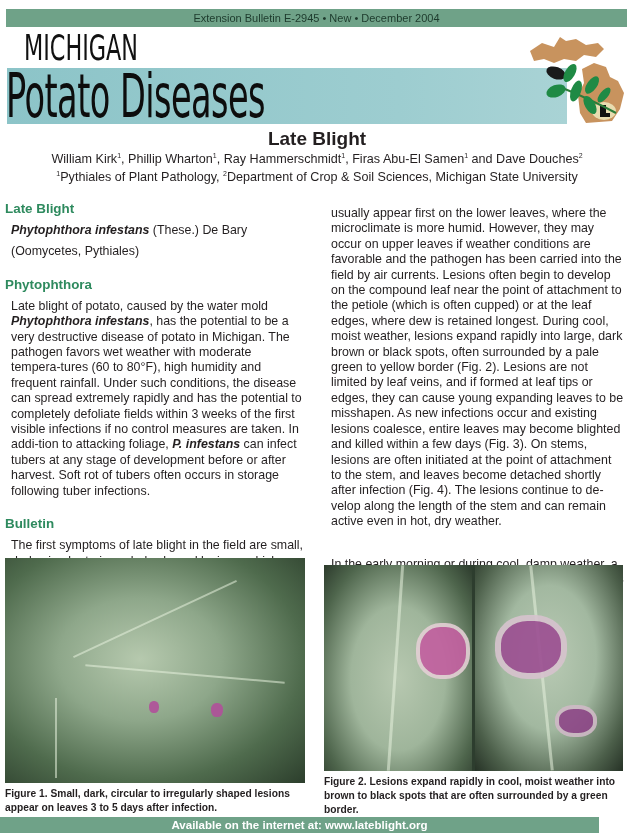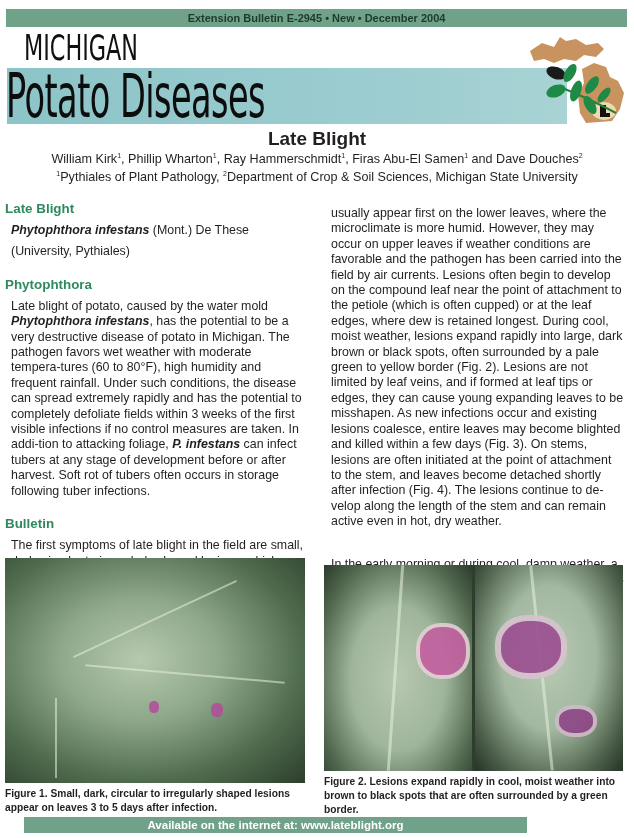--- a/index.html
+++ b/index.html
@@ -1,20 +1,20 @@
 <!DOCTYPE html>
 <html><head>
 <meta charset="utf-8">
 <style>
   html, body { margin: 0; padding: 0; background: #ffffff; }
   body { width: 634px; height: 838px; position: relative; overflow: hidden;
          font-family: "Liberation Sans", sans-serif; color: #231f20; }
 
   .topbar { position: absolute; left: 6px; top: 9px; width: 621px; height: 18px;
-            background: #6fa288; text-align: center; font-size: 11px; font-weight: bold;
+            background: #6fa288; text-align: center; font-size: 11px; font-weight: normal;
             line-height: 18px; color: #1d3a2c; }
 
   .masthead { position: absolute; left: 0; top: 27px; width: 634px; height: 98px; padding-left: 15px; }
   .band { position: absolute; left: 7px; top: 41px; width: 560px; height: 56px;
           background: linear-gradient(90deg, #8cc4c8 0%, #9dcdd0 70%, #a9d3d5 100%); }
   .title-michigan { position: absolute; left: 24px; top: 1px; font-family: "DejaVu Sans", sans-serif;
           font-size: 36px; line-height: 40px; color: #111; transform: scaleX(0.62); transform-origin: left top;
           letter-spacing: 0px; }
   .title-main { position: absolute; left: 6px; top: 38px; font-family: "DejaVu Sans", sans-serif;
           font-size: 60px; line-height: 62px; color: #0d0d0d; transform: scaleX(0.56); transform-origin: left top;
@@ -43,21 +43,21 @@
   .fig2 .h1 { left: 0; width: 148px; background: radial-gradient(ellipse at 50% 55%, #b7c8b0 0%, #9fb59b 45%, #4e654c 80%, #2c3a2c 100%); }
   .fig2 .h2 { left: 151px; width: 148px; background: radial-gradient(ellipse at 50% 45%, #b9cab4 0%, #a2b8a0 45%, #4c5f4a 80%, #263226 100%); }
   .lesion { position: absolute; border-radius: 45%; background: #b0509a; opacity: 0.9; }
   .leafvein { position: absolute; background: rgba(230,240,220,0.55); }
 
   .caption { position: absolute; font-size: 11px; line-height: 14px; font-weight: bold; color: #231f20;
              font-family: "Liberation Sans", sans-serif; transform: scaleX(0.93); transform-origin: left top; }
   .cap1 { left: 5px; top: 786px; width: 320px; }
   .cap2 { left: 324px; top: 774px; width: 320px; }
 
-  .footer { position: absolute; left: 24px; top: 817px; width: 503px; height: 16px;
+  .footer { position: absolute; left: 0; top: 817px; width: 599px; height: 16px;
             background: #6fa288; text-align: center; color: #ffffff; font-weight: bold;
             font-size: 11.5px; line-height: 16px; }
 </style>
 </head>
 <body>
 
 <div class="topbar">
   <span>Extension Bulletin E-2945 • New • December 2004</span>
 </div>
 
@@ -86,22 +86,22 @@
 <div class="authors">
   <span>William Kirk</span><sup>1</sup><span>, </span><span>Phillip Wharton</span><sup>1</sup><span>, </span><span>Ray Hammerschmidt</span><sup>1</sup><span>, </span><span>Firas Abu-El Samen</span><sup>1</sup><span> and </span><span>Dave Douches</span><sup>2</sup>
 </div>
 
 <div class="affil">
   <sup>1</sup><span>Pythiales of Plant Pathology, </span><sup>2</sup><span>Department of Crop &amp; Soil Sciences, Michigan State University</span>
 </div>
 
 <div class="col col-left">
   <div class="h-green">Late Blight</div>
-  <p><i>Phytophthora infestans</i><span> (Mont.) De These</span></p>
-  <p>(University, Pythiales)</p>
+  <p><i>Phytophthora infestans</i><span> (These.) De Bary</span></p>
+  <p>(Oomycetes, Pythiales)</p>
   <div class="gap"></div>
   <div class="h-green">Phytophthora</div>
   <p><span>Late blight of potato, caused by the water mold </span><i>Phytophthora infestans</i><span>, has the potential to be a very destructive disease of potato in Michigan.  The pathogen favors wet weather with moderate tempera-tures (60 to 80°F), high humidity and frequent rainfall. Under such conditions, the disease can spread extremely rapidly and has the potential to completely defoliate fields within 3 weeks of the first visible infections if no control measures are taken.  In addi-tion to attacking foliage, </span><i>P. infestans</i><span> can infect tubers at any stage of development before or after harvest. Soft rot of tubers often occurs in storage following tuber infections.</span></p>
   <div class="gap"></div>
   <div class="h-green">Bulletin</div>
   <p>The first symptoms of late blight in the field are small, dark, circular to irregularly shaped lesions, which appear 3 to 5 days after infection (Fig. 1).  These</p>
 </div>
 
 <div class="col col-right">
   <p>usually appear first on the lower leaves, where the microclimate is more humid.  However, they may occur on upper leaves if weather conditions are favorable and the pathogen has been carried into the field by air currents.  Lesions often begin to develop on the compound leaf near the point of attachment to the petiole (which is often cupped) or at the leaf edges, where dew is retained longest.  During cool, moist weather, lesions expand rapidly into large, dark brown or black spots, often surrounded by a pale green to yellow border (Fig. 2).  Lesions are not limited by leaf veins, and if formed at leaf tips or edges, they can cause young expanding leaves to be misshapen. As new infections occur and existing lesions coalesce, entire leaves may become blighted and killed within a few days (Fig. 3).  On stems, lesions are often initiated at the point of attachment to the stem, and leaves become detached shortly after infection (Fig. 4). The lesions continue to de-velop along the length of the stem and can remain active even in hot, dry weather.</p>

